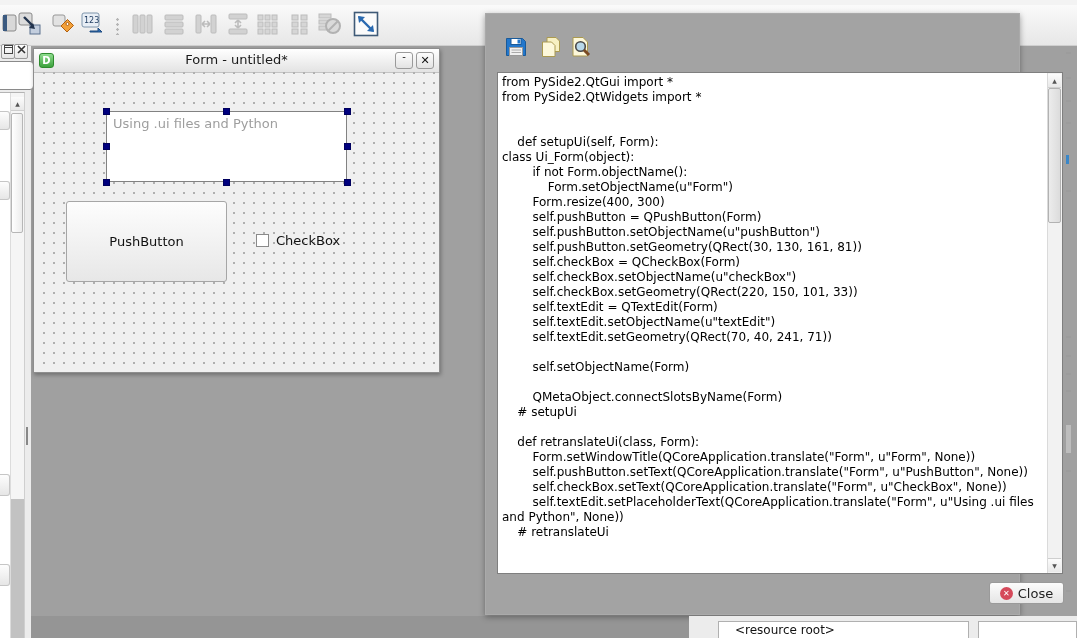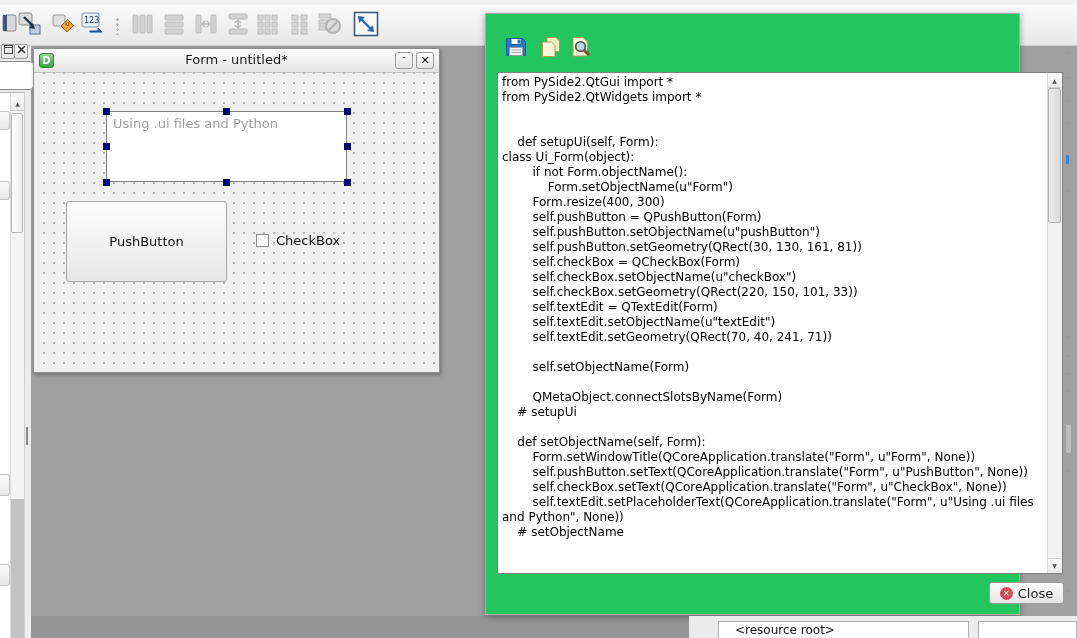--- a/index.html
+++ b/index.html
@@ -59,21 +59,21 @@
             border:1px solid #828282;box-sizing:border-box;padding:4px 6px;font-size:13px;color:#9e9e9e;}
   .handle{position:absolute;width:7px;height:7px;background:#00007e;border:1px solid #00005e;box-sizing:border-box;}
   .pushbtn{position:absolute;left:32px;top:152px;width:161px;height:81px;
            background:linear-gradient(#fdfdfd,#e7e7e7);border:1px solid #a6a6a6;border-radius:3px;
            box-sizing:border-box;display:flex;align-items:center;justify-content:center;font-size:13px;color:#111;}
   .chkind{position:absolute;left:222px;top:185px;width:13px;height:13px;background:#fff;
           border:1px solid #8a8a8a;box-sizing:border-box;}
   .chklbl{position:absolute;left:242px;top:184px;font-size:13px;color:#111;text-align:center;}
 
   
-  .dialog{position:absolute;left:485px;top:13px;width:535px;height:602px;background:#22c55e;
+  .dialog{position:absolute;left:485px;top:13px;width:535px;height:602px;background:#a3a3a3;
           border:1px solid #aaa;box-sizing:border-box;box-shadow:0 2px 6px rgba(0,0,0,.35);padding-left:48px;}
   .dlg-tbtn{position:absolute;top:22px;width:26px;height:26px;display:flex;align-items:center;justify-content:center;}
   .codearea{position:absolute;left:11px;top:58px;width:566px;height:502px;background:#fff;
             border:1px solid #7f7f7f;box-sizing:border-box;}
   .codetext{position:absolute;left:0;top:0;right:14px;bottom:0;overflow:hidden;
             padding:2px 0 0 4px;font-size:12px;line-height:15px;color:#000;}
   .code-line{white-space:pre;min-height:15px;}
   .cscroll{position:absolute;right:0;top:0;bottom:0;width:14px;background:#f2f2f2;border-left:1px solid #dadada;}
   .cbtn{position:absolute;left:0;width:13px;height:13px;background:linear-gradient(#fcfcfc,#e8e8e8);
         font-size:6px;color:#555;text-align:center;line-height:13px;}
@@ -354,27 +354,27 @@
           <div class="code-line">        self.checkBox.setGeometry(QRect(220, 150, 101, 33))</div>
           <div class="code-line">        self.textEdit = QTextEdit(Form)</div>
           <div class="code-line">        self.textEdit.setObjectName(u"textEdit")</div>
           <div class="code-line">        self.textEdit.setGeometry(QRect(70, 40, 241, 71))</div>
           <div class="code-line"></div>
           <div class="code-line">        self.setObjectName(Form)</div>
           <div class="code-line"></div>
           <div class="code-line">        QMetaObject.connectSlotsByName(Form)</div>
           <div class="code-line">    # setupUi</div>
           <div class="code-line"></div>
-          <div class="code-line">    def setObjectName(self, Form):</div>
+          <div class="code-line">    def retranslateUi(class, Form):</div>
           <div class="code-line">        Form.setWindowTitle(QCoreApplication.translate("Form", u"Form", None))</div>
           <div class="code-line">        self.pushButton.setText(QCoreApplication.translate("Form", u"PushButton", None))</div>
           <div class="code-line">        self.checkBox.setText(QCoreApplication.translate("Form", u"CheckBox", None))</div>
           <div class="code-line">        self.textEdit.setPlaceholderText(QCoreApplication.translate("Form", u"Using .ui files</div>
           <div class="code-line">and Python", None))</div>
-          <div class="code-line">    # setObjectName</div>
+          <div class="code-line">    # retranslateUi</div>
         </div>
       <div class="cscroll">
         <div class="cbtn" style="top:1px;border-bottom:1px solid #cfcfcf;">▲</div>
         <div class="cthumb"></div>
         <div class="cbtn" style="bottom:1px;border-top:1px solid #cfcfcf;">▼</div>
       </div>
     </div>
 
     <div class="closebtn">
       <span class="closeico">✕</span>

